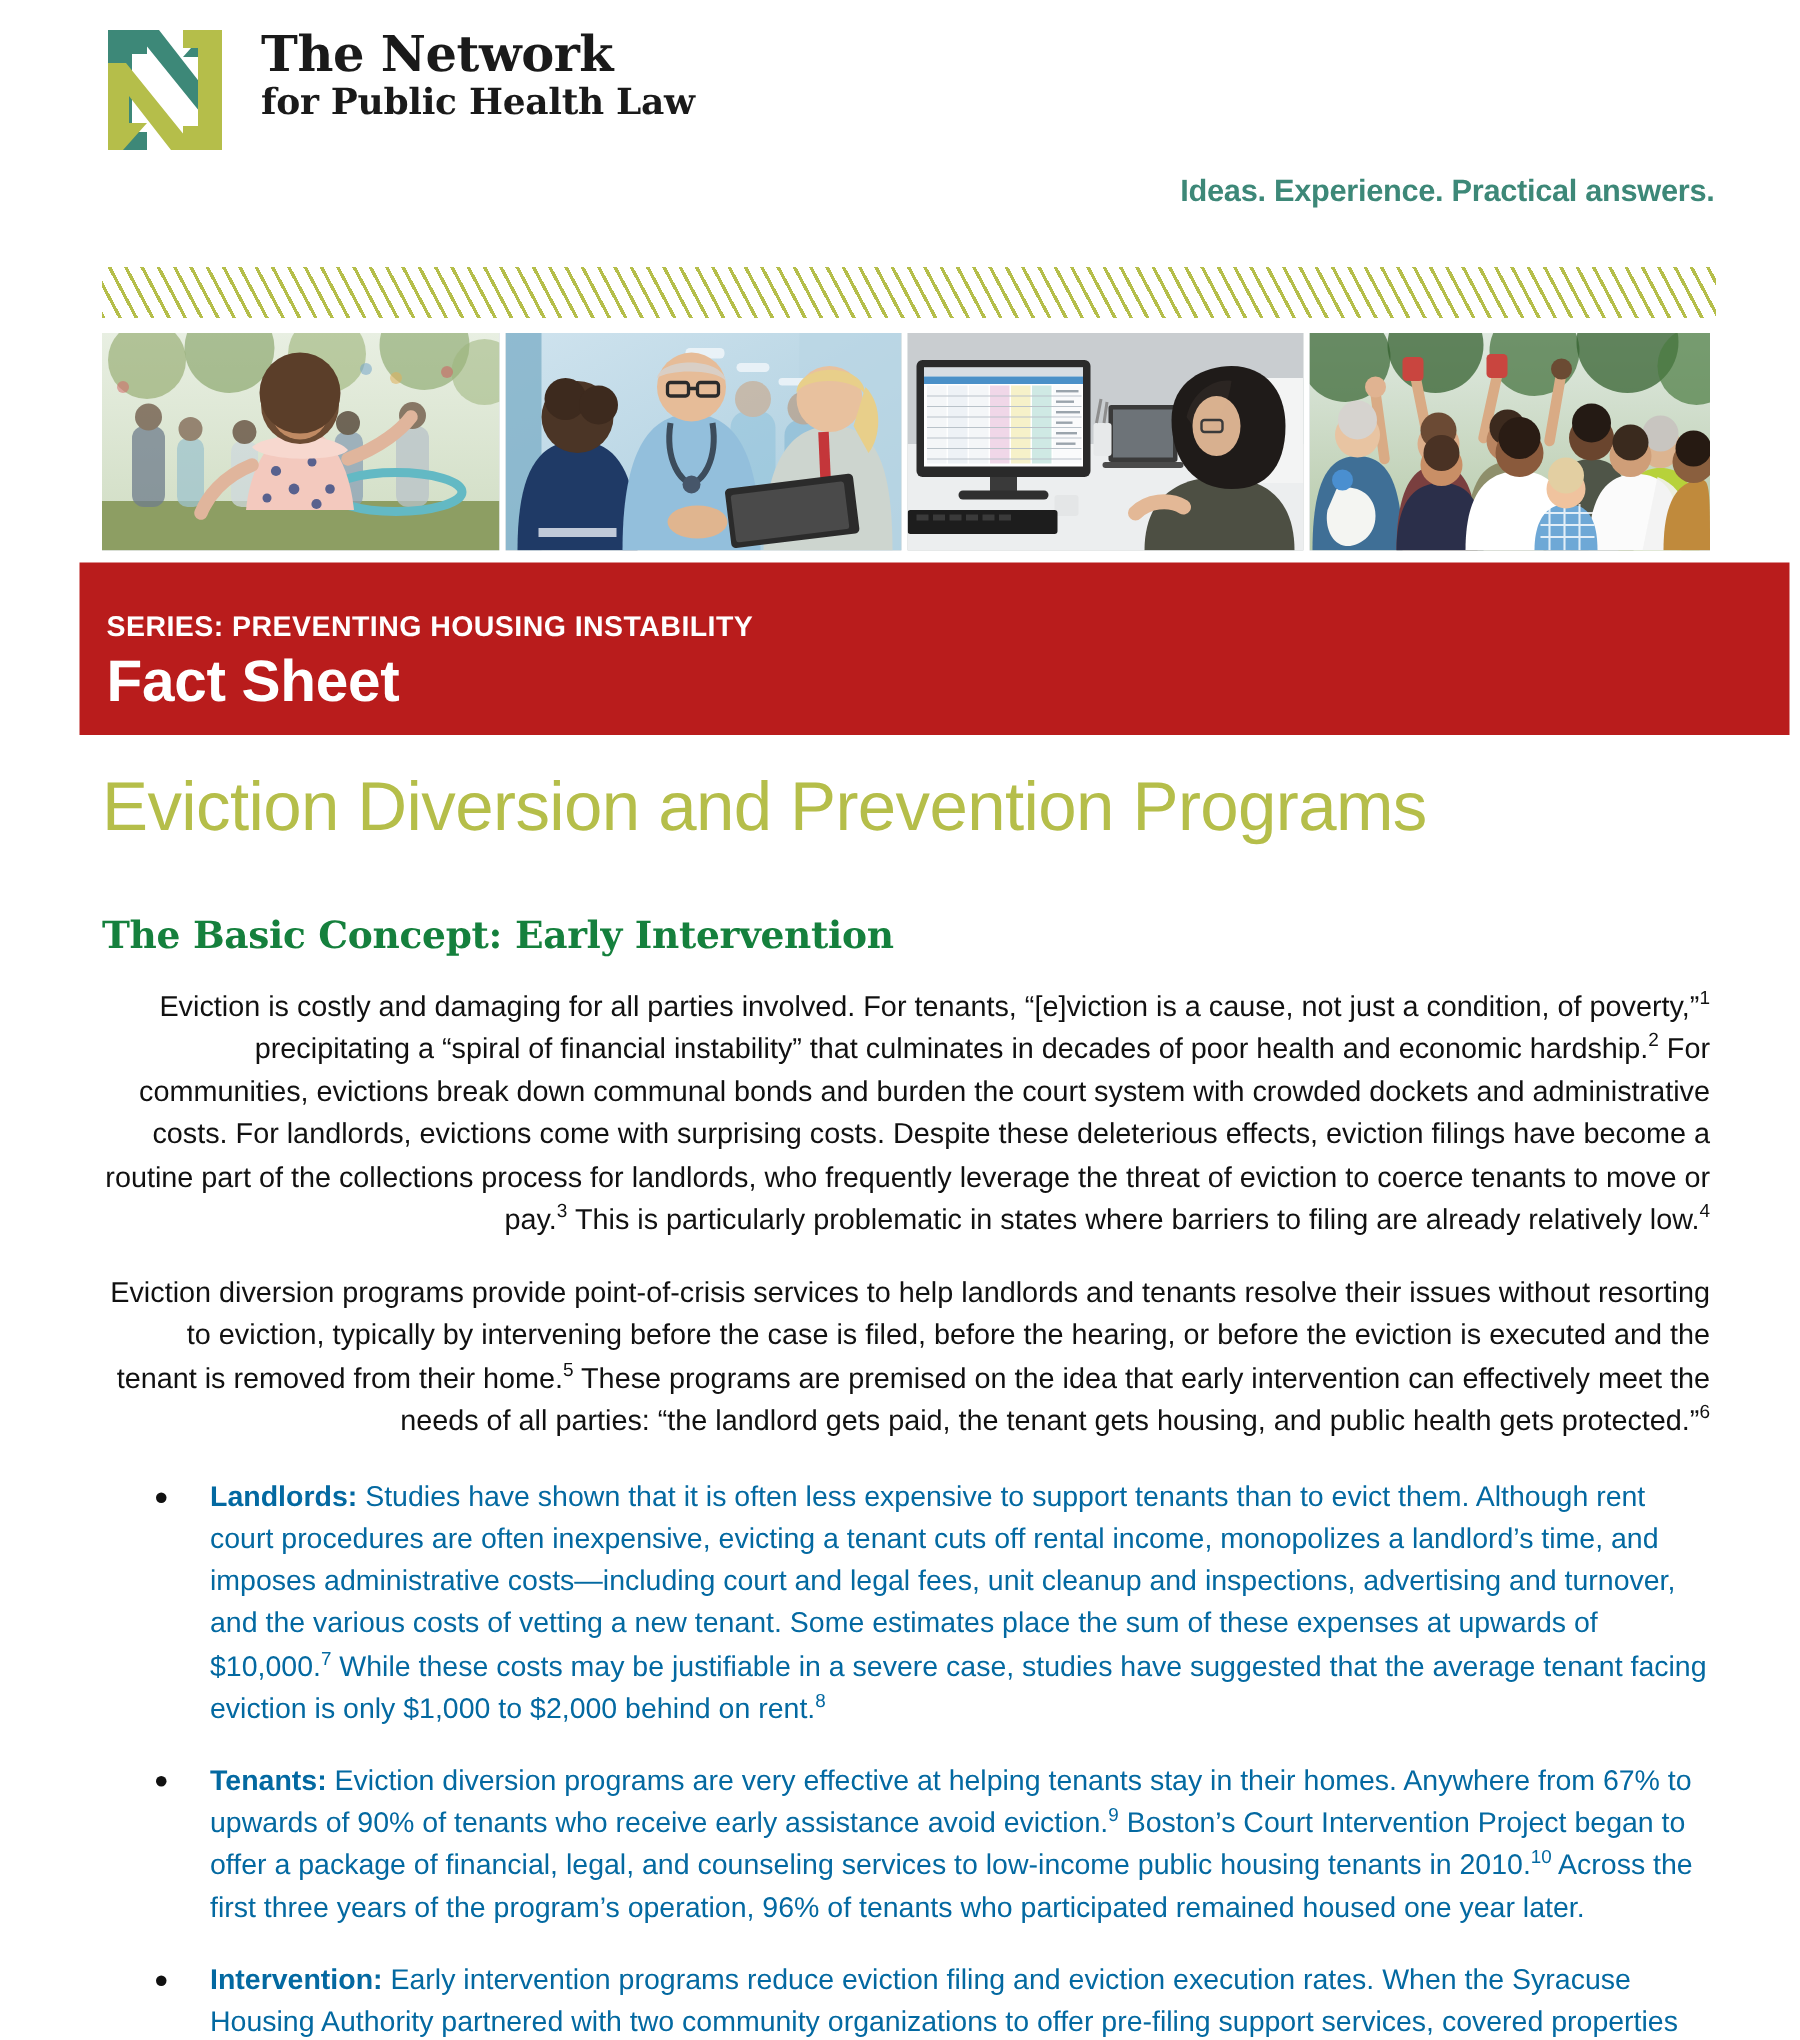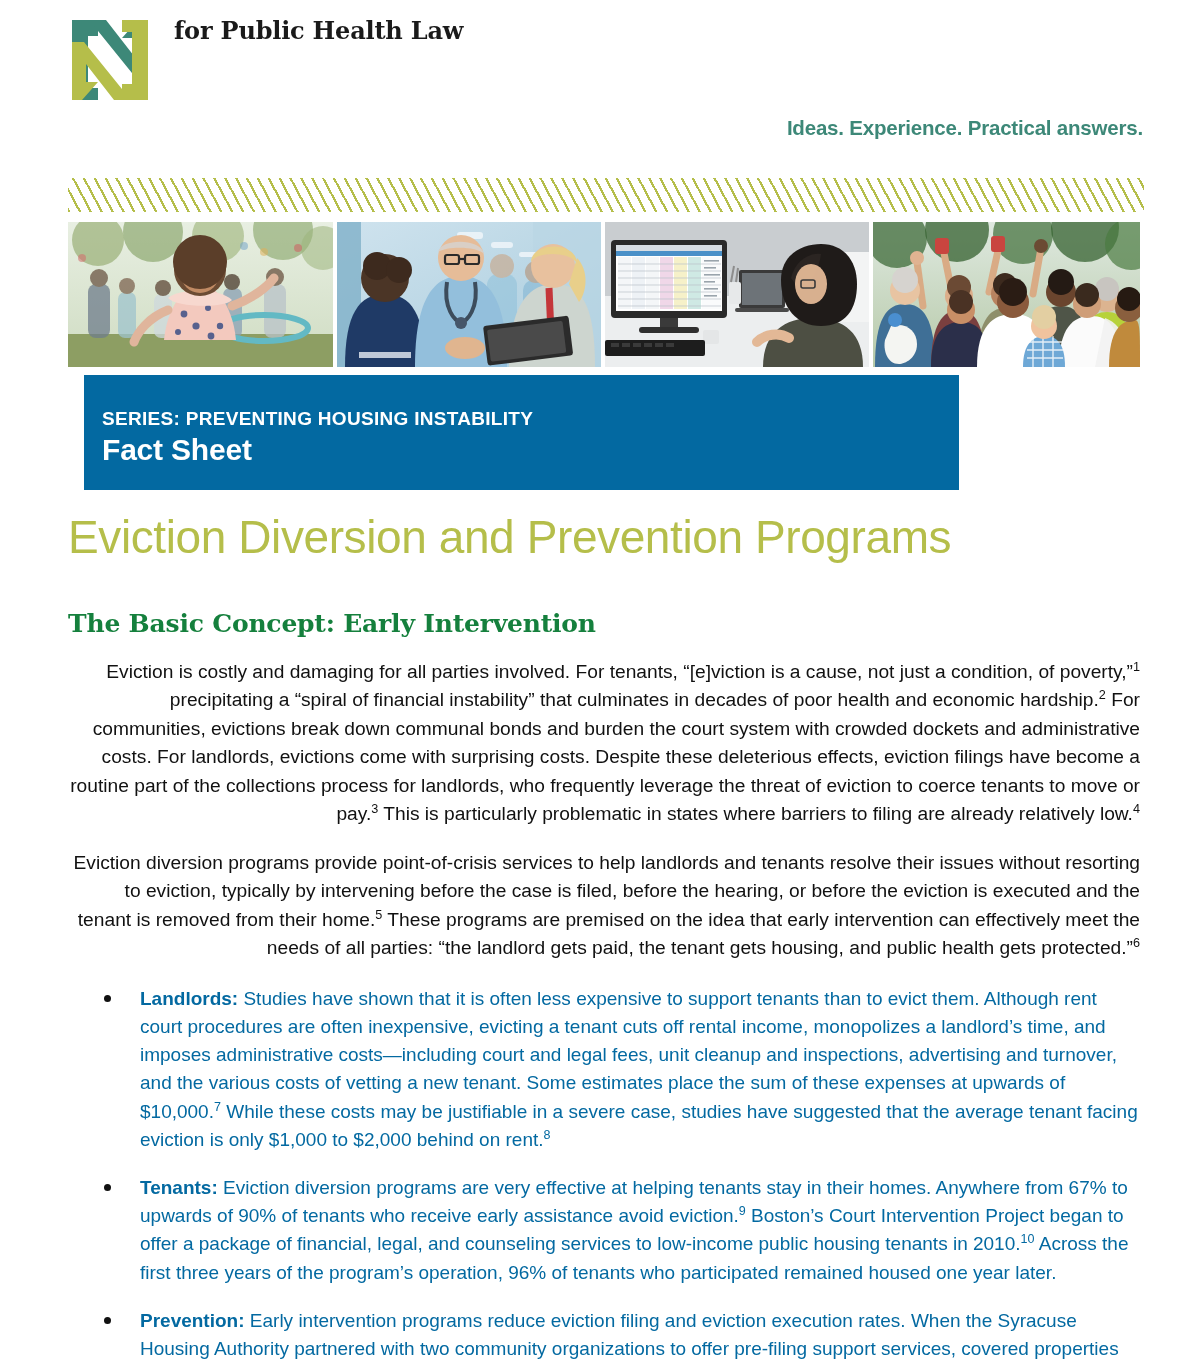--- a/index.html
+++ b/index.html
@@ -51,32 +51,32 @@
   }
   .photo { position: relative; height: 145px; overflow: hidden; background: #cfd6d8; }
   .photo.p1 { width: 265px; }
   .photo.p2 { width: 264px; }
   .photo.p3 { width: 264px; }
   .photo.p4 { width: 267px; }
   .photo svg { display: block; width: 100%; height: 100%; }
 
   
   .banner {
-    position: absolute; left: 84px; top: 375px;
-    width: 875px; height: 115px;
-    background: #0369a1;
+    position: absolute; left: 53px; top: 375px;
+    width: 1140px; height: 115px;
+    background: #b91c1c;
   }
   .banner-series {
     position: absolute; left: 18px; top: 33px;
     color: #ffffff; font-size: 19px; font-weight: bold;
     letter-spacing: 0.3px;
   }
   .banner-title {
     position: absolute; left: 18px; top: 58px;
-    color: #ffffff; font-size: 30px; font-weight: bold;
+    color: #ffffff; font-size: 39px; font-weight: bold;
     letter-spacing: -0.2px;
   }
 
   
   .content { position: absolute; left: 68px; top: 512px; width: 1072px; }
   .doc-title {
     color: #b5be4a; font-size: 46px; font-weight: normal;
     letter-spacing: -0.4px; line-height: 1.1;
   }
   .section-head {
@@ -110,20 +110,21 @@
 
   <div class="header">
     <div class="logo-block">
       <svg class="logo-mark" viewBox="0 0 84 88">
         <path d="M4 4 H30 L30 20 H20 V72 H30 V84 H4 Z" fill="#3d8878"></path>
         <path d="M26 4 H38 L66 40 V22 H54 L70 4 H80 V62 H68 L26 10 Z" fill="#3d8878"></path>
         <path d="M80 84 H54 V68 H64 V16 H54 V4 H80 Z" fill="#b5be4a"></path>
         <path d="M58 84 H46 L18 48 V66 H30 L14 84 H4 V26 H16 L58 78 Z" fill="#b5be4a"></path>
       </svg>
       <div class="logo-words">
+        <div class="logo-line1">The Network</div>
         <div class="logo-line2">for Public Health Law</div>
       </div>
     </div>
     <div class="tagline">Ideas. Experience. Practical answers.</div>
   </div>
 
   <div class="hatch"></div>
 
   <div class="photo-strip">
 
@@ -370,17 +371,17 @@
   <div class="content">
     <h1 class="doc-title">Eviction Diversion and Prevention Programs</h1>
     <h2 class="section-head">The Basic Concept: Early Intervention</h2>
     <div id="paragraphs">
         <p class="body">Eviction is costly and damaging for all parties involved. For tenants, “[e]viction is a cause, not just a condition, of poverty,”<sup>1</sup> precipitating a “spiral of financial instability” that culminates in decades of poor health and economic hardship.<sup>2</sup> For communities, evictions break down communal bonds and burden the court system with crowded dockets and administrative costs. For landlords, evictions come with surprising costs. Despite these deleterious effects, eviction filings have become a routine part of the collections process for landlords, who frequently leverage the threat of eviction to coerce tenants to move or pay.<sup>3</sup> This is particularly problematic in states where barriers to filing are already relatively low.<sup>4</sup></p>
         <p class="body">Eviction diversion programs provide point-of-crisis services to help landlords and tenants resolve their issues without resorting to eviction, typically by intervening before the case is filed, before the hearing, or before the eviction is executed and the tenant is removed from their home.<sup>5</sup> These programs are premised on the idea that early intervention can effectively meet the needs of all parties: “the landlord gets paid, the tenant gets housing, and public health gets protected.”<sup>6</sup></p>
       </div>
     <ul class="bullets" id="bullets">
         <li><span class="dot"></span><b>Landlords:</b> Studies have shown that it is often less expensive to support tenants than to evict them. Although rent court procedures are often inexpensive, evicting a tenant cuts off rental income, monopolizes a landlord’s time, and imposes administrative costs—including court and legal fees, unit cleanup and inspections, advertising and turnover, and the various costs of vetting a new tenant. Some estimates place the sum of these expenses at upwards of $10,000.<sup>7</sup> While these costs may be justifiable in a severe case, studies have suggested that the average tenant facing eviction is only $1,000 to $2,000 behind on rent.<sup>8</sup></li>
         <li><span class="dot"></span><b>Tenants:</b> Eviction diversion programs are very effective at helping tenants stay in their homes. Anywhere from 67% to upwards of 90% of tenants who receive early assistance avoid eviction.<sup>9</sup> Boston’s Court Intervention Project began to offer a package of financial, legal, and counseling services to low-income public housing tenants in 2010.<sup>10</sup> Across the first three years of the program’s operation, 96% of tenants who participated remained housed one year later.</li>
-        <li><span class="dot"></span><b>Prevention:</b> Early intervention programs reduce eviction filing and eviction execution rates. When the Syracuse Housing Authority partnered with two community organizations to offer pre-filing support services, covered properties saw a 75% reduction in eviction filings between 2017 and 2018.<sup>11</sup> This</li>
+        <li><span class="dot"></span><b>Intervention:</b> Early intervention programs reduce eviction filing and eviction execution rates. When the Syracuse Housing Authority partnered with two community organizations to offer pre-filing support services, covered properties saw a 75% reduction in eviction filings between 2017 and 2018.<sup>11</sup> This</li>
       </ul>
   </div>
 
 </div>
 
 </body></html>

